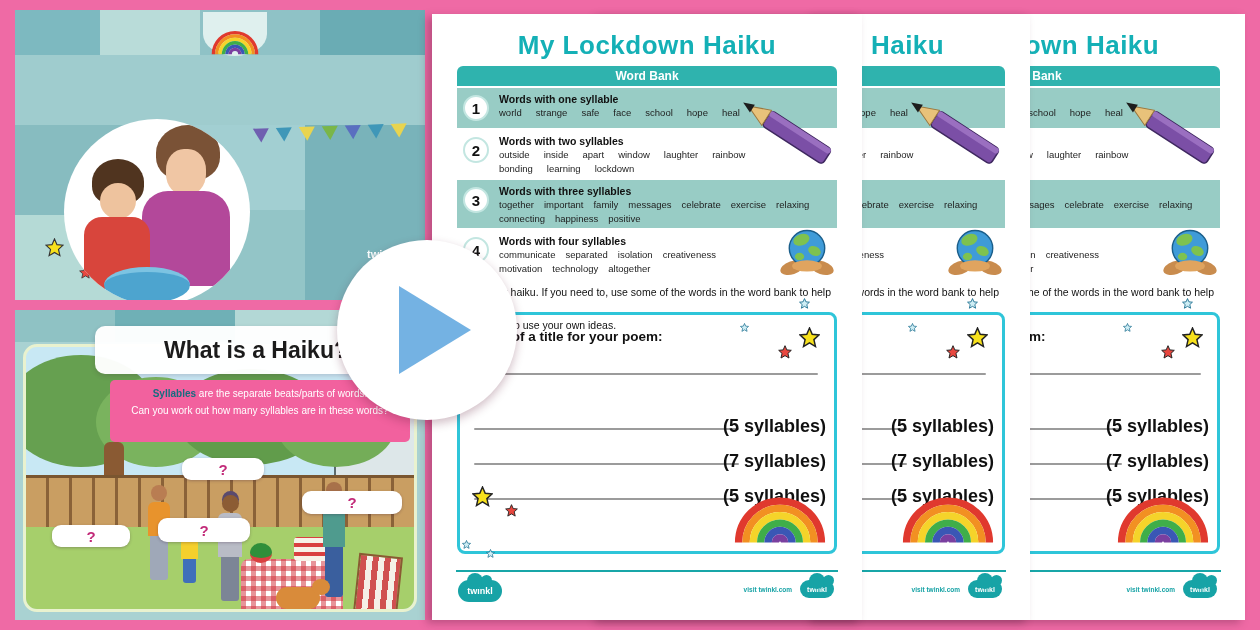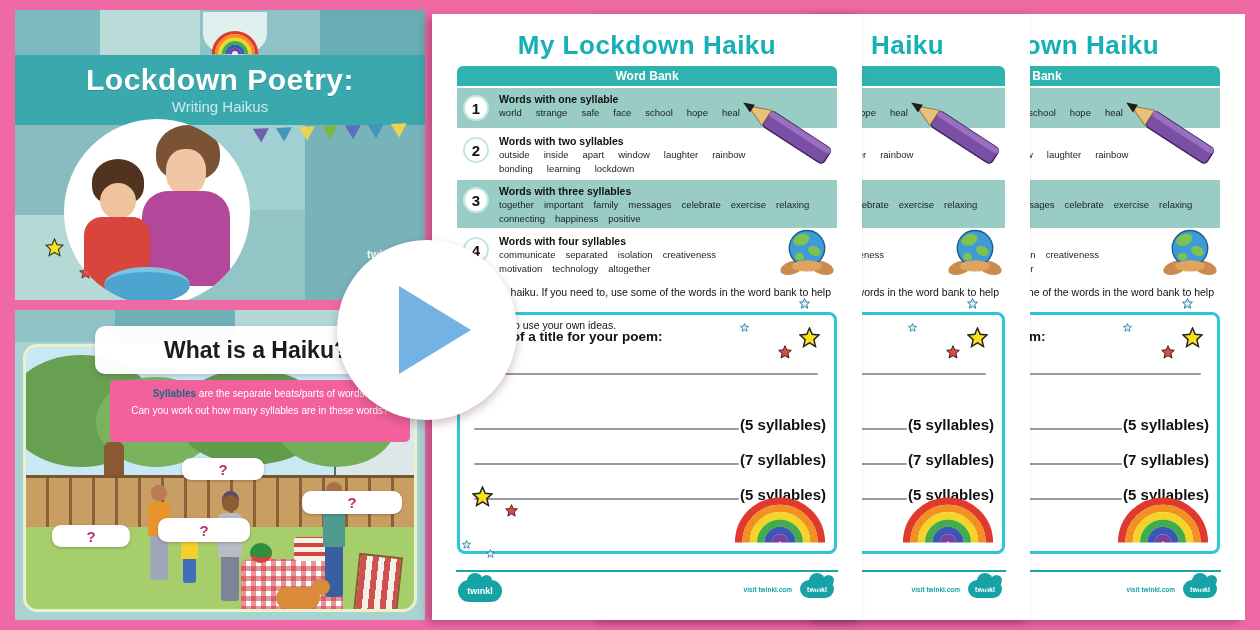--- a/index.html
+++ b/index.html
@@ -61,21 +61,21 @@
   .wb-words{display:flex;flex-wrap:wrap;column-gap:14px;row-gap:3px;font-size:9.5px;color:#1d1d1d}
   .r2 .wb-words{max-width:265px}
   .r3 .wb-words{max-width:318px;column-gap:10px}
   .r4 .wb-words{max-width:255px;column-gap:10px}
   .pencil{position:absolute;right:-4px;top:22px;width:110px;height:92px;z-index:3}
   .earth{position:absolute;right:2px;top:158px;width:56px;height:54px;z-index:3}
   .instr{position:absolute;left:28px;top:270px;width:378px;font-size:10.5px;line-height:1.55;color:#101010}
   .haiku-box{position:absolute;left:25px;top:298px;width:380px;height:242px;border:3px solid #2fc5d9;border-radius:8px;box-sizing:border-box}
   .prompt{position:absolute;left:12px;top:14px;font-size:13.5px;font-weight:bold;color:#101010}
   .wline{position:absolute;height:2px;background:#9b9b9b;border-radius:1px}
-  .syl-label{position:absolute;font-size:15px;font-weight:bold;color:#101010}
+  .syl-label{position:absolute;font-size:18px;font-weight:bold;color:#101010}
   .rainbow{position:absolute;right:8px;bottom:6px;width:92px;height:52px}
   .star{position:absolute}
   .footer-rule{position:absolute;left:24px;right:24px;top:556px;height:2px;background:#18a6a8}
   .cloud{position:absolute;background:#17a3a6;border-radius:12px;color:#fff;font-weight:bold;display:flex;align-items:center;justify-content:center}
   .cloud::before{content:"";position:absolute;top:-7px;left:9px;width:16px;height:16px;background:#17a3a6;border-radius:50%}
   .cloud::after{content:"";position:absolute;top:-5px;left:23px;width:11px;height:11px;background:#17a3a6;border-radius:50%}
   .cloud-main{left:26px;top:566px;width:44px;height:22px;font-size:9px}
   .cloud-mini{right:28px;top:566px;width:34px;height:18px;font-size:7px}
   .visit{position:absolute;right:70px;top:572px;font-size:6.5px;color:#17a3a6;font-weight:bold}
   
@@ -100,24 +100,20 @@
   <div class="rainbow-badge">
     <svg width="48" height="28" viewBox="0 0 100 55">
       <path d="M5 53 A45 45 0 0 1 95 53" stroke="#e0392e" stroke-width="7" fill="none"></path>
       <path d="M12 53 A38 38 0 0 1 88 53" stroke="#f29022" stroke-width="7" fill="none"></path>
       <path d="M19 53 A31 31 0 0 1 81 53" stroke="#f5d42a" stroke-width="7" fill="none"></path>
       <path d="M26 53 A24 24 0 0 1 74 53" stroke="#3fae49" stroke-width="7" fill="none"></path>
       <path d="M33 53 A17 17 0 0 1 67 53" stroke="#3a57b5" stroke-width="7" fill="none"></path>
       <path d="M40 53 A10 10 0 0 1 60 53" stroke="#7a3fa0" stroke-width="7" fill="none"></path>
     </svg>
   </div>
-  <div class="s1-band">
-    <div class="s1-title">Lockdown Poetry:</div>
-    <div class="s1-sub">Writing Haikus</div>
-  </div>
   <div class="bunting">
     <div class="flag" style="border-top-color:#6f5fb0"></div>
     <div class="flag" style="border-top-color:#3f97b8"></div>
     <div class="flag" style="border-top-color:#e8d44f"></div>
     <div class="flag" style="border-top-color:#7ab648"></div>
     <div class="flag" style="border-top-color:#5a6fc0"></div>
     <div class="flag" style="border-top-color:#3f97b8"></div>
     <div class="flag" style="border-top-color:#e8d44f"></div>
   </div>
   <div class="photo-circle">

